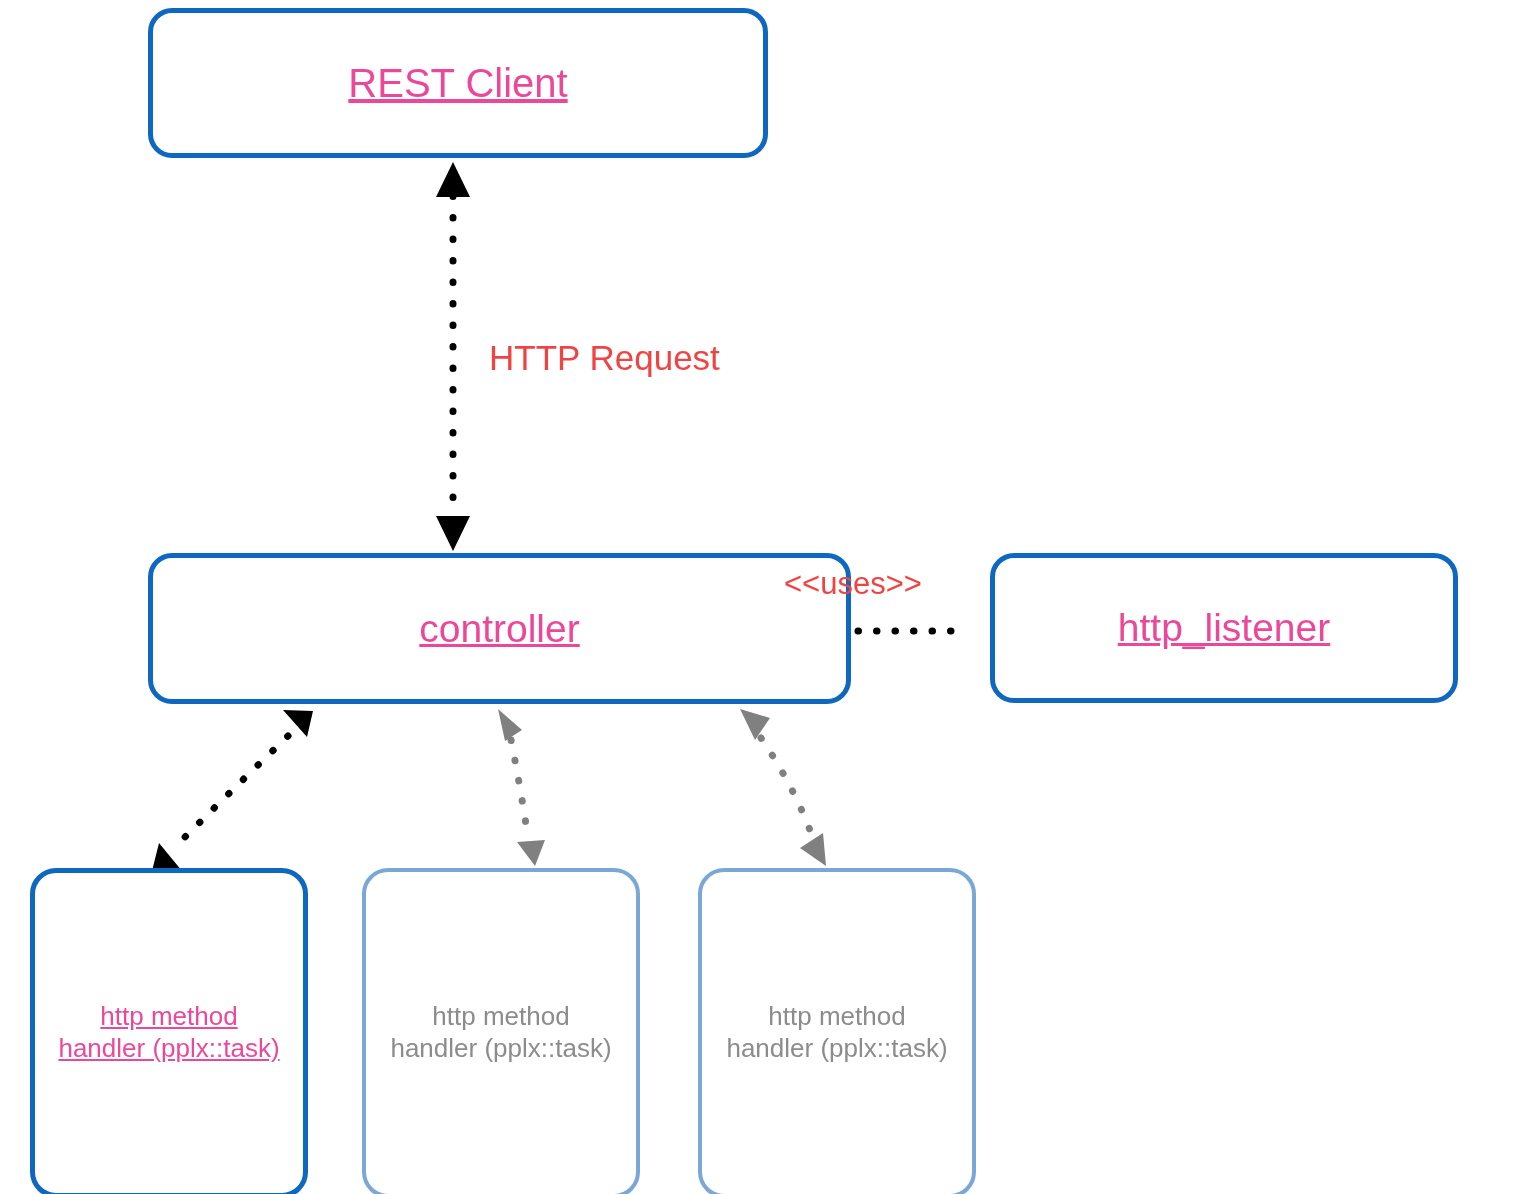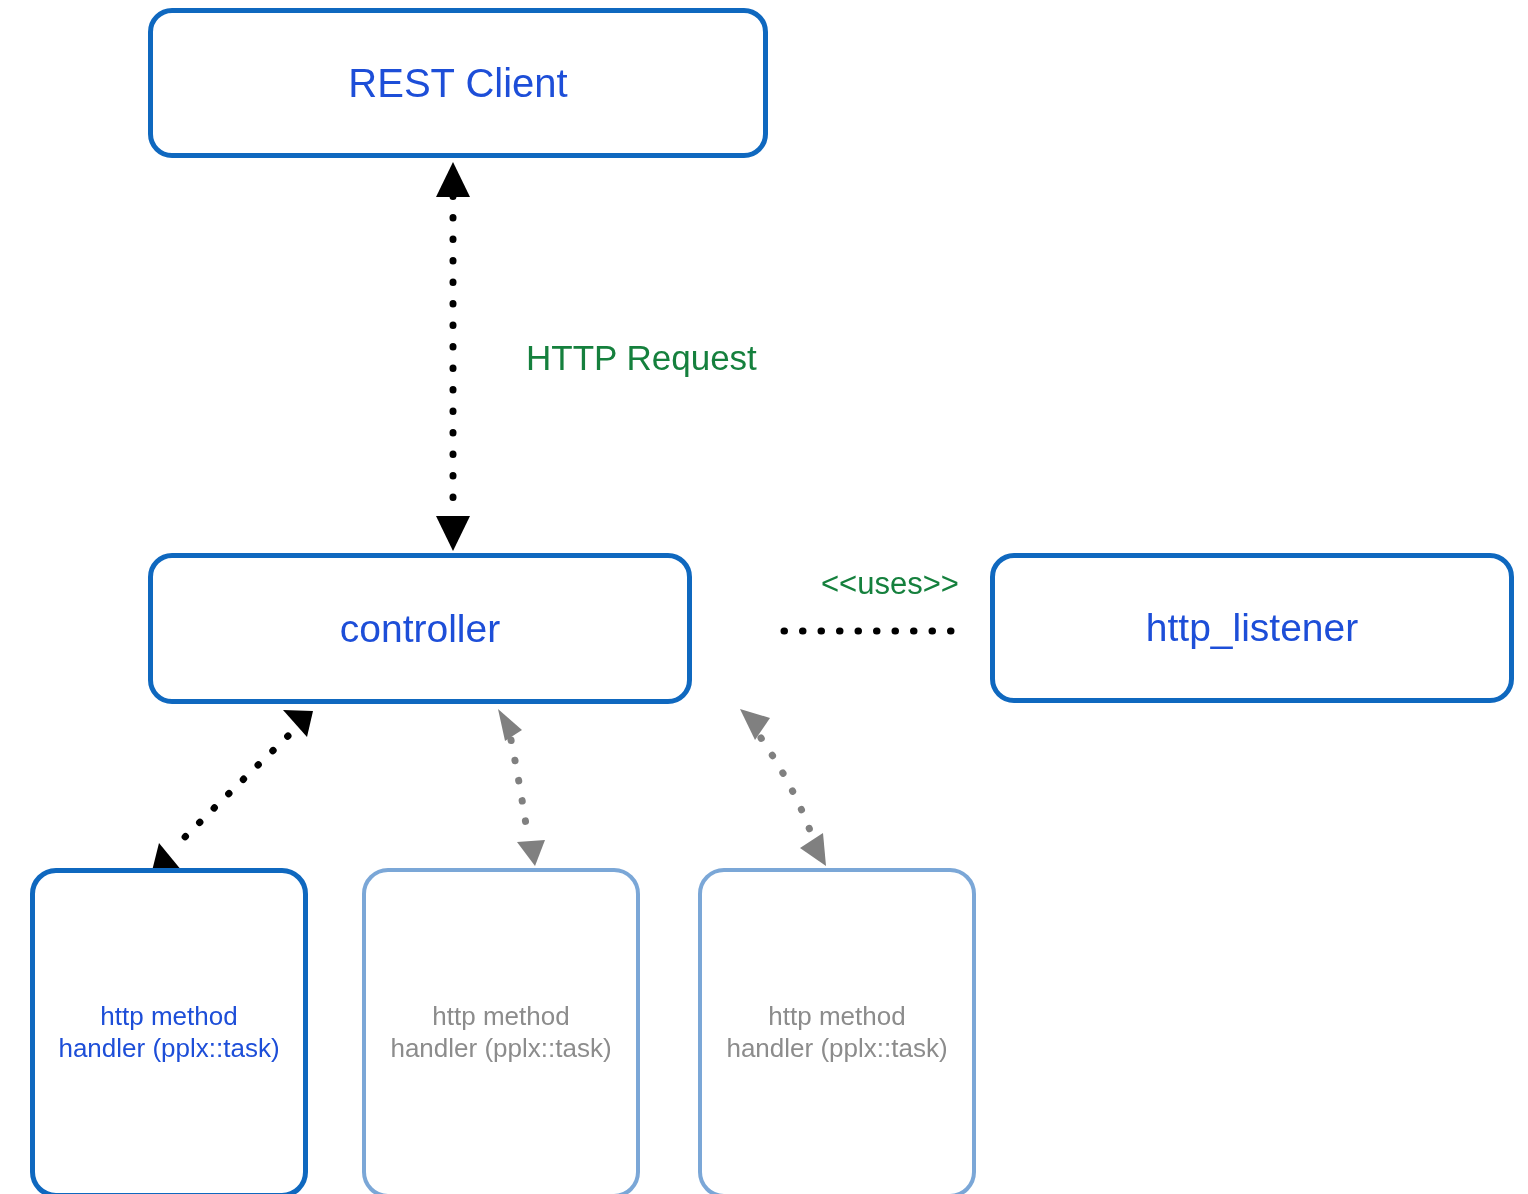--- a/index.html
+++ b/index.html
@@ -30,46 +30,46 @@
     justify-content: center;
     text-align: center;
     background: #ffffff;
     border-style: solid;
     line-height: 1.22;
     z-index: 2;
   }
   .node-strong {
     border-color: #0f68bf;
     border-width: 5px;
-    color: #1d4ed8;
+    color: #ec4899;
+    text-decoration: underline;
   }
   .node-faded {
     border-color: #7ba7d7;
     border-width: 4px;
     color: #8c8c8c;
   }
   .label-float {
     position: absolute;
-    color: #15803d;
+    color: #ef4444;
     white-space: nowrap;
     z-index: 3;
-    margin-left: 37px;
   }
   #node-rest-client {
     left: 148px; top: 8px; width: 620px; height: 150px;
     border-radius: 24px;
     font-size: 40px;
   }
   #node-controller {
-    left: 148px; top: 553px; width: 544px; height: 151px;
+    left: 148px; top: 553px; width: 703px; height: 151px;
     border-radius: 24px;
     font-size: 39px;
   }
   #node-http-listener {
-    left: 990px; top: 553px; width: 524px; height: 150px;
+    left: 990px; top: 553px; width: 468px; height: 150px;
     border-radius: 24px;
     font-size: 39px;
   }
   .node-handler {
     top: 868px; width: 278px; height: 330px;
     border-radius: 26px;
     font-size: 26px;
   }
   #node-handler-0 { left: 30px; }
   #node-handler-1 { left: 362px; }

